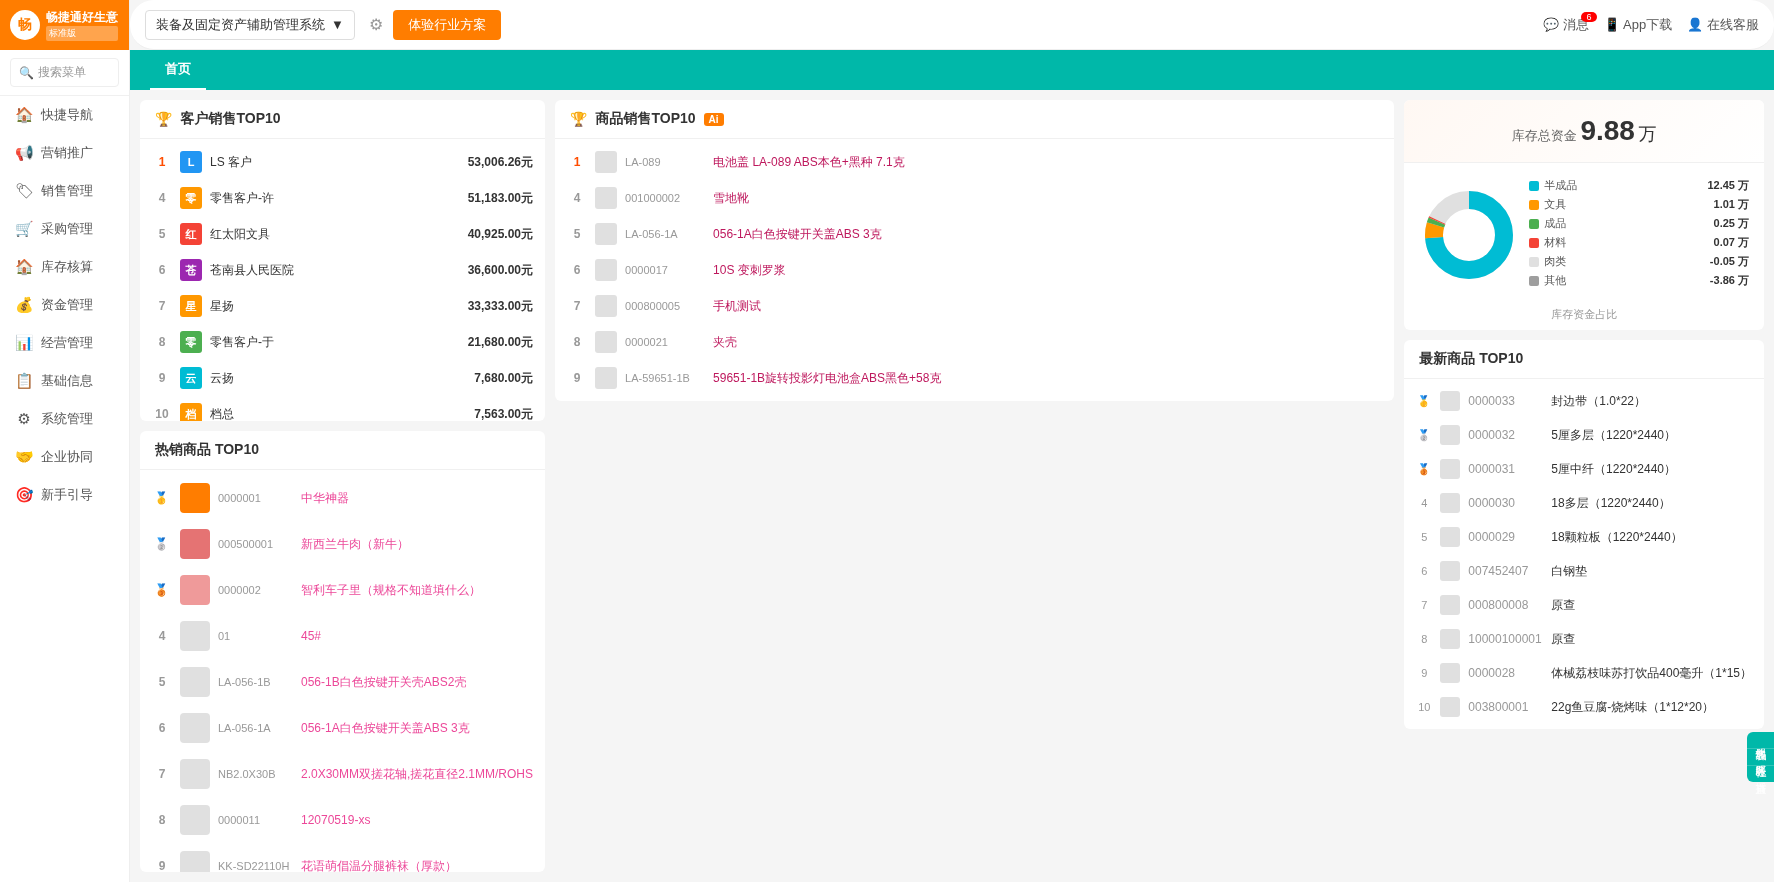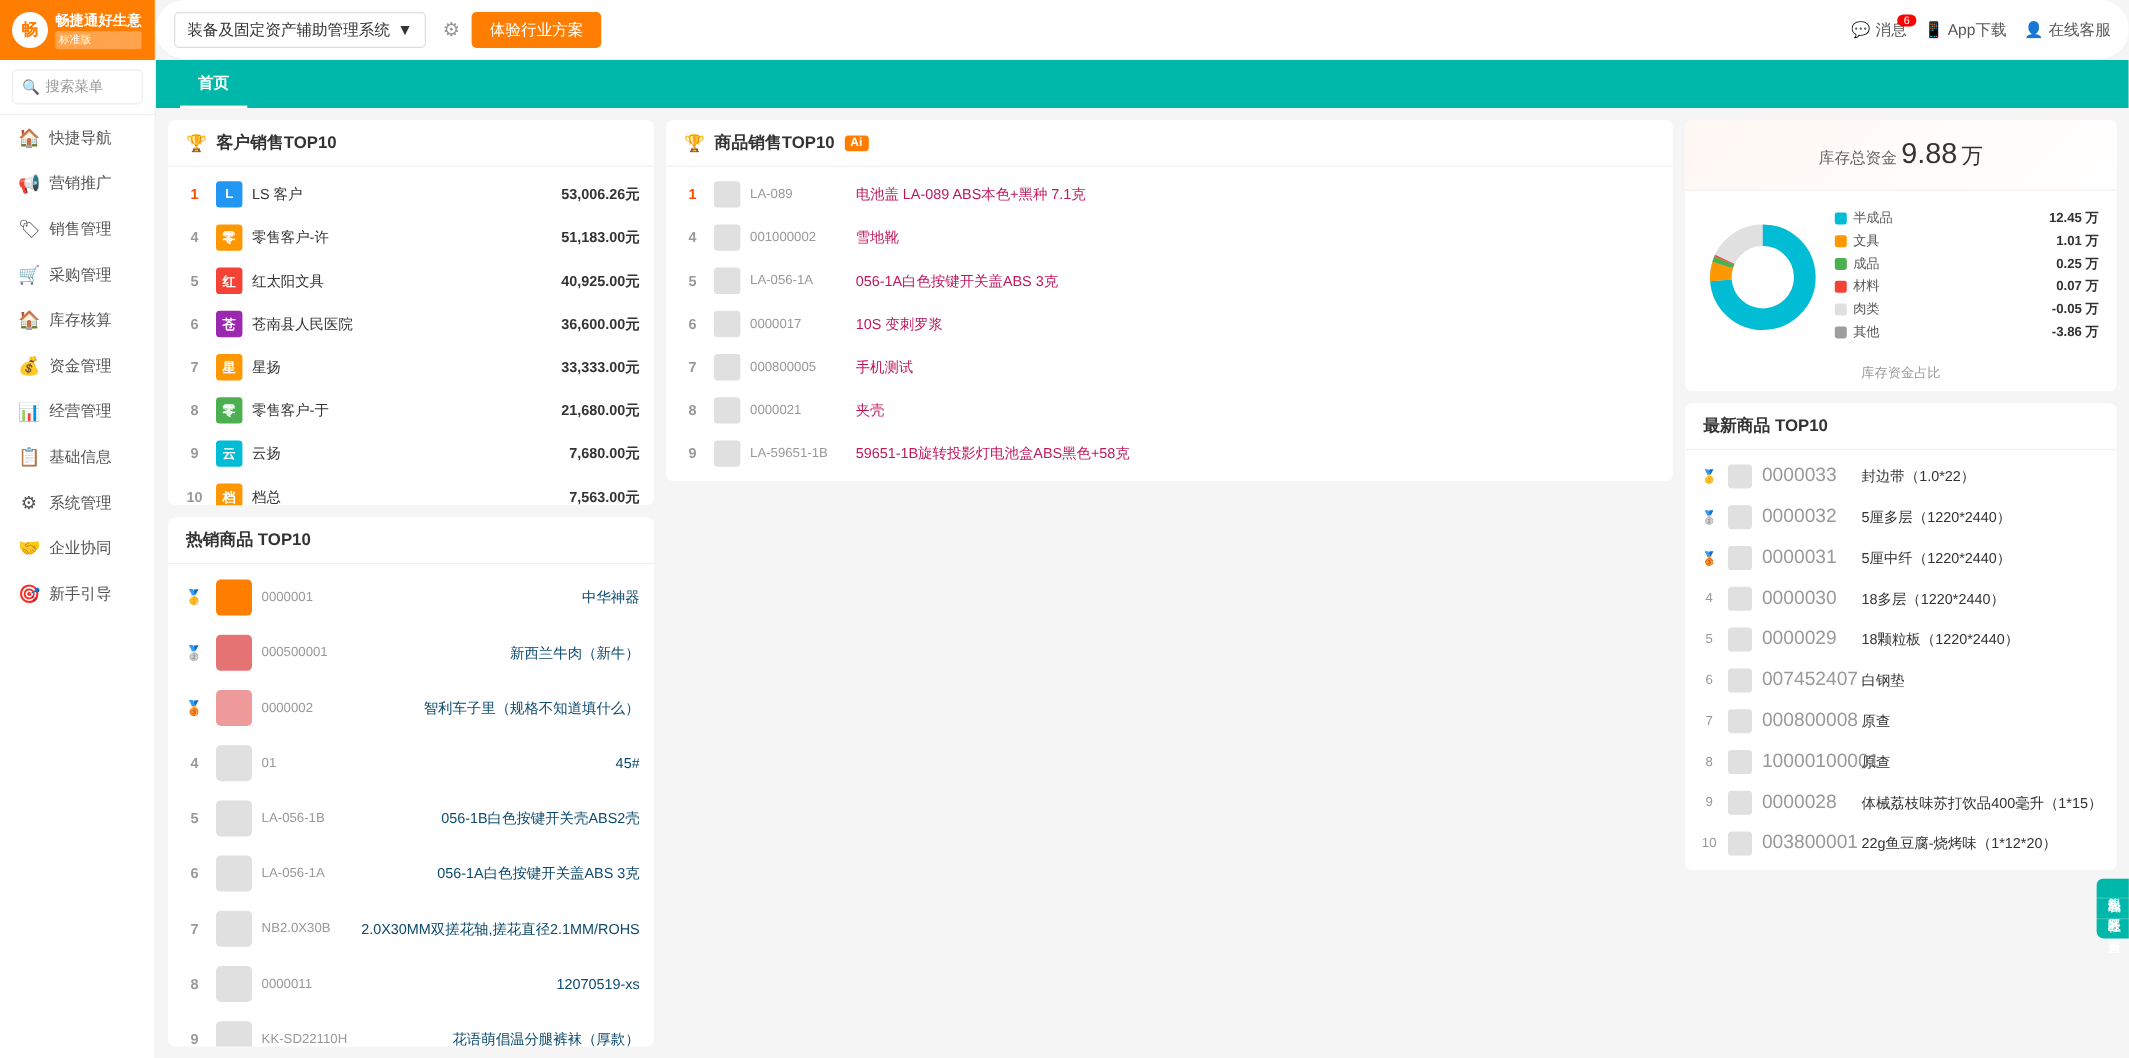--- a/index.html
+++ b/index.html
@@ -134,21 +134,21 @@
     .hot-list { padding: 5px 0; }
     .hot-item {
       display: flex; align-items: center; padding: 8px 12px; gap: 8px;
     }
     .hot-thumb {
       width: 30px; height: 30px; border-radius: 4px; background: #e0e0e0;
       flex-shrink: 0; display: flex; align-items: center; justify-content: center; font-size: 10px; color: #999;
       overflow: hidden;
     }
     .hot-code { color: #999; font-size: 11px; width: 75px; flex-shrink: 0; }
-    .hot-name { flex: 1; color: #0c4a6e; font-size: 12px; overflow: hidden; text-overflow: ellipsis; white-space: nowrap; text-align: right; }
+    .hot-name { flex: 1; color: #ec4899; font-size: 12px; overflow: hidden; text-overflow: ellipsis; white-space: nowrap; }
 
     
     .inventory-total {
       background: linear-gradient(135deg, #fff8f3, #fff);
       padding: 15px; text-align: center; border-bottom: 1px solid #f0f0f0;
     }
     .inventory-total .label { color: #666; font-size: 13px; text-align: center; }
     .inventory-total .value { color: #333; font-size: 26px; font-weight: bold; }
     .inventory-total .unit { color: #333; font-size: 16px; }
 
@@ -162,21 +162,21 @@
     .inventory-label { text-align: center; padding: 0 0 8px; color: #999; font-size: 11px; }
 
     
     .new-list { padding: 5px 0; }
     .new-item {
       display: flex; align-items: center; padding: 7px 12px; gap: 8px;
     }
     .new-num { width: 16px; text-align: center; font-size: 11px; color: #999; }
     .new-num.top1 { color: #ff4d00; font-weight: bold; }
     .new-thumb { width: 20px; height: 20px; background: #e0e0e0; border-radius: 3px; flex-shrink: 0; display: flex; align-items: center; justify-content: center; font-size: 9px; color: #999; }
-    .new-code { color: #999; font-size: 16px; width: 75px; flex-shrink: 0; }
+    .new-code { color: #999; font-size: 12px; width: 75px; flex-shrink: 0; }
     .new-name { flex: 1; color: #333; font-size: 12px; overflow: hidden; text-overflow: ellipsis; white-space: nowrap; }
 
     
     .cs-widget {
       position: fixed; right: 0; bottom: 100px;
       background: #00b8a9; color: #fff; border-radius: 6px 0 0 6px;
       font-size: 11px; padding: 0;
       display: flex; flex-direction: column;
     }
     .cs-item {
@@ -466,21 +466,21 @@
           </div>
         </div>
       </div>
     </div>
 
     <div class="col-right">
 
       <div class="card">
         <div class="inventory-total">
           <span class="label">库存总资金</span>
-          <span class="value" style="font-size:24px;font-weight:normal;color:#333;">9.88</span>
+          <span class="value" style="font-size:28px;font-weight:bold;color:#333;">9.88</span>
           <span class="unit" style="font-size:18px;color:#333;">万</span>
         </div>
         <div class="inventory-chart-area">
           <svg class="donut-chart" viewBox="0 0 100 100">
 
             <circle cx="50" cy="50" r="35" fill="none" stroke="#e0e0e0" stroke-width="18"></circle>
 
             <circle cx="50" cy="50" r="35" fill="none" stroke="#00bcd4" stroke-width="18" stroke-dasharray="162 263" stroke-dashoffset="0" transform="rotate(-90 50 50)"></circle>
 
             <circle cx="50" cy="50" r="35" fill="none" stroke="#ff9800" stroke-width="18" stroke-dasharray="13 263" stroke-dashoffset="-162" transform="rotate(-90 50 50)"></circle>

